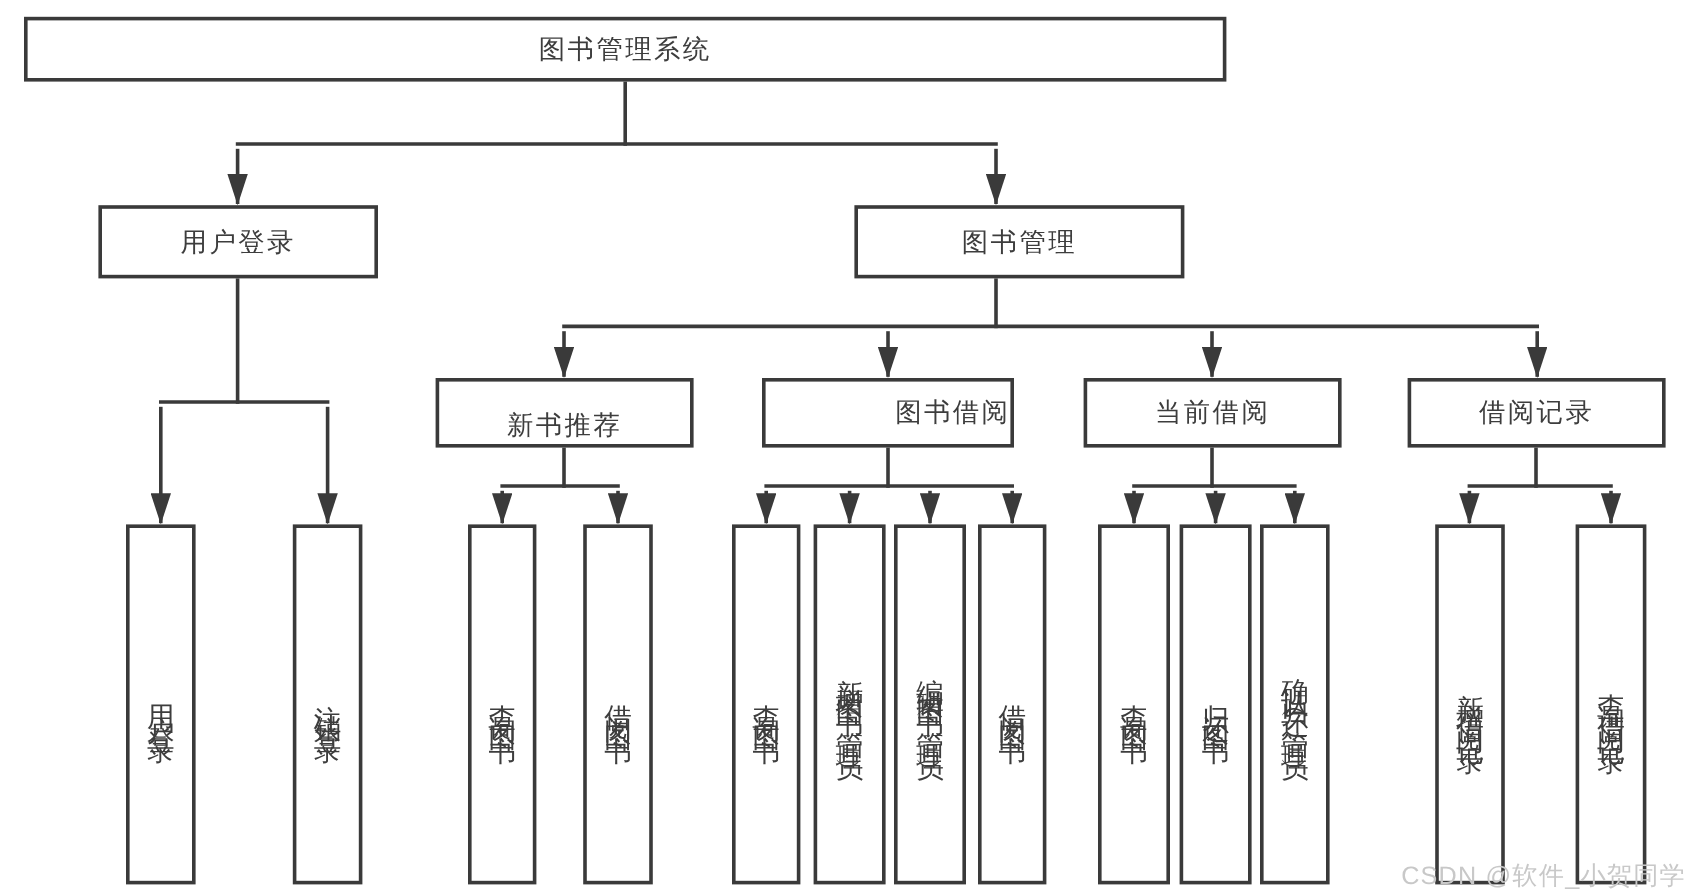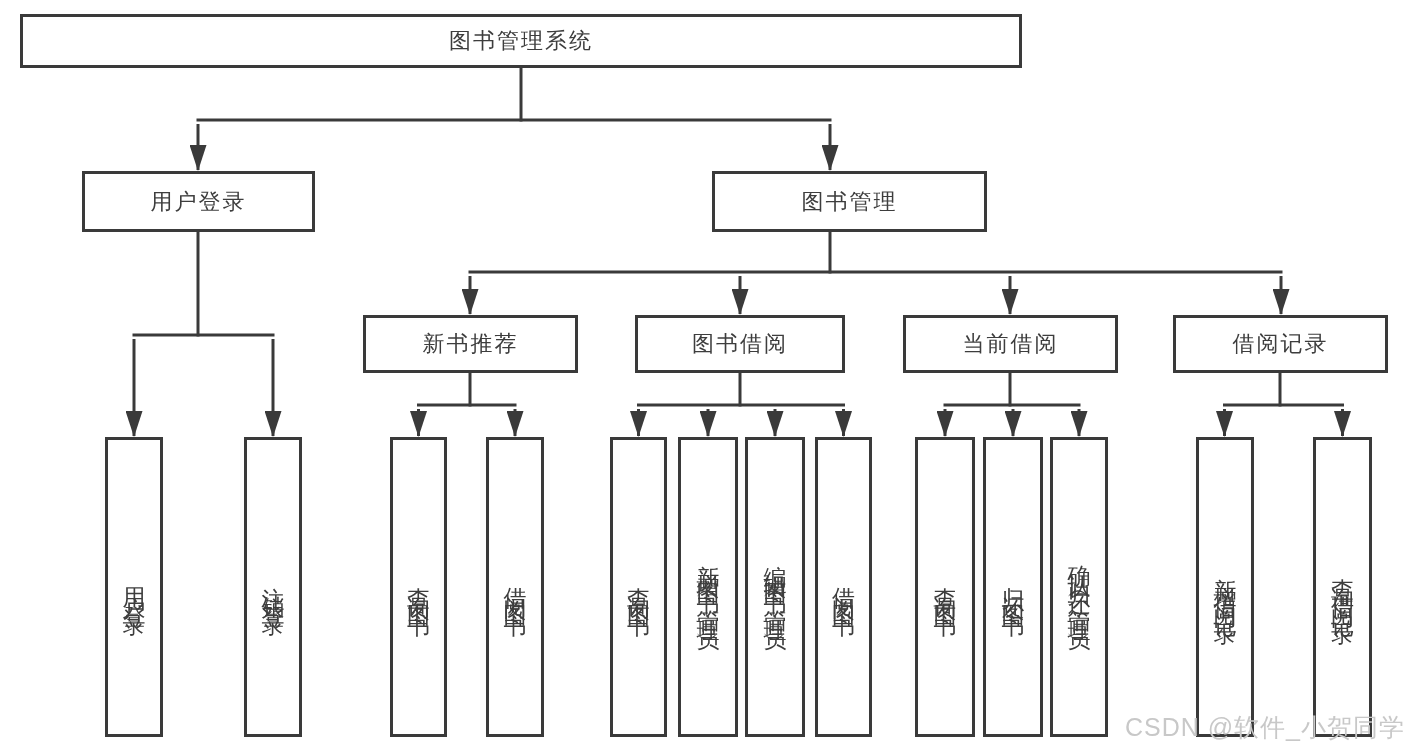--- a/index.html
+++ b/index.html
@@ -27,21 +27,21 @@
   .leaf .lbl{
     writing-mode:vertical-rl;
     font-size:23px;
     letter-spacing:9px;
     line-height:1;
   }
   .root .lbl{font-size:22px;}
   .watermark{
     position:absolute;
     right:0;bottom:3px;
-    font-size:25px;
+    font-size:21px;
     color:var(--wm,#c8c8c8);
     letter-spacing:1px;
     z-index:5;
     white-space:nowrap;
   }
 </style>
 </head>
 <body>
 
 <div id="canvas" style="--line: #3a3a3a; --text: #3d3d3d; --bg: #ffffff; --wm: #c8c8c8;">
@@ -100,24 +100,24 @@
     <span class="lbl">图书管理系统</span>
   </div>
 
   <div class="node" style="left:82px;top:171px;width:233px;height:61px;">
     <span class="lbl">用户登录</span>
   </div>
   <div class="node" style="left:712px;top:171px;width:275px;height:61px;">
     <span class="lbl">图书管理</span>
   </div>
 
-  <div class="node" style="left:363px;top:315px;width:215px;height:58px;">
+  <div class="node" style="left:363px;top:315px;width:215px;height:58px;align-items:flex-end;">
     <span class="lbl">新书推荐</span>
   </div>
-  <div class="node" style="left:635px;top:315px;width:210px;height:58px;">
+  <div class="node" style="left:635px;top:315px;width:210px;height:58px;justify-content:flex-end;">
     <span class="lbl">图书借阅</span>
   </div>
   <div class="node" style="left:903px;top:315px;width:215px;height:58px;text-align:center;">
     <span class="lbl">当前借阅</span>
   </div>
   <div class="node" style="left:1173px;top:315px;width:215px;height:58px;">
     <span class="lbl">借阅记录</span>
   </div>
 
   <div class="node leaf" style="left:105px;top:437px;width:58px;height:300px;">

